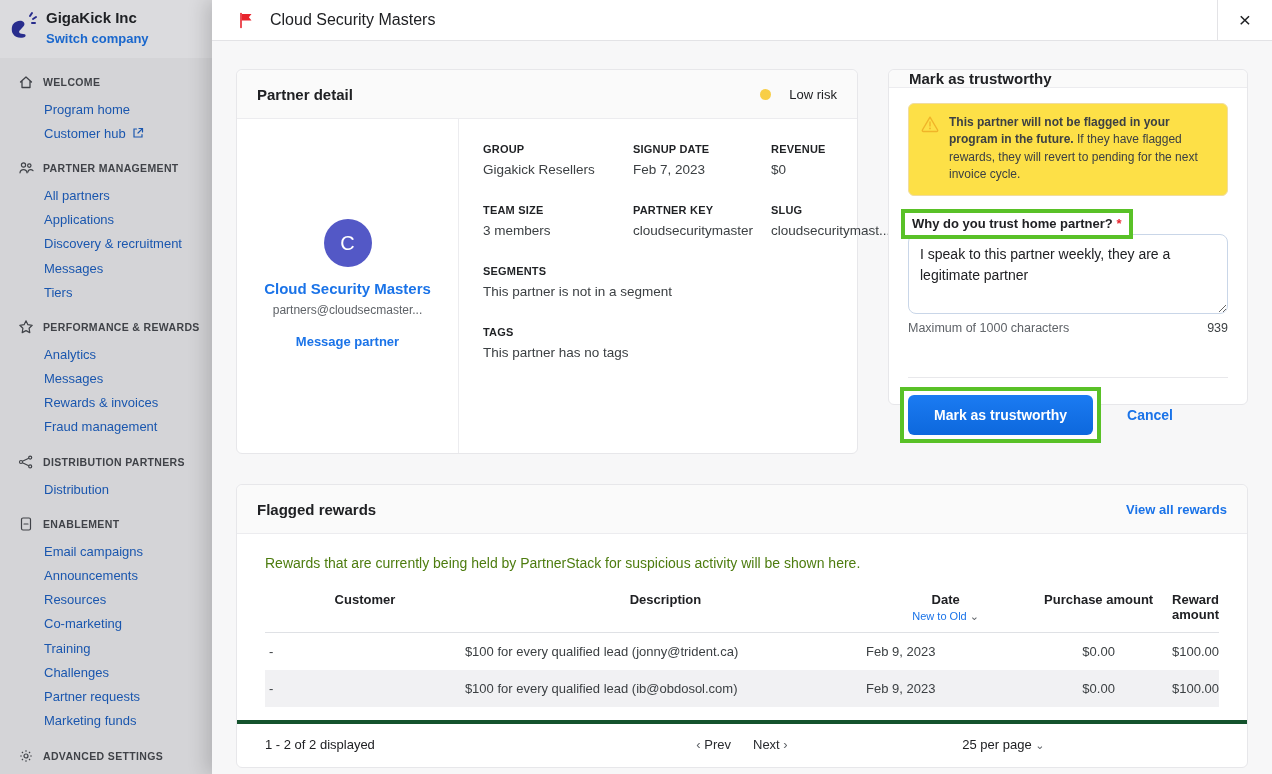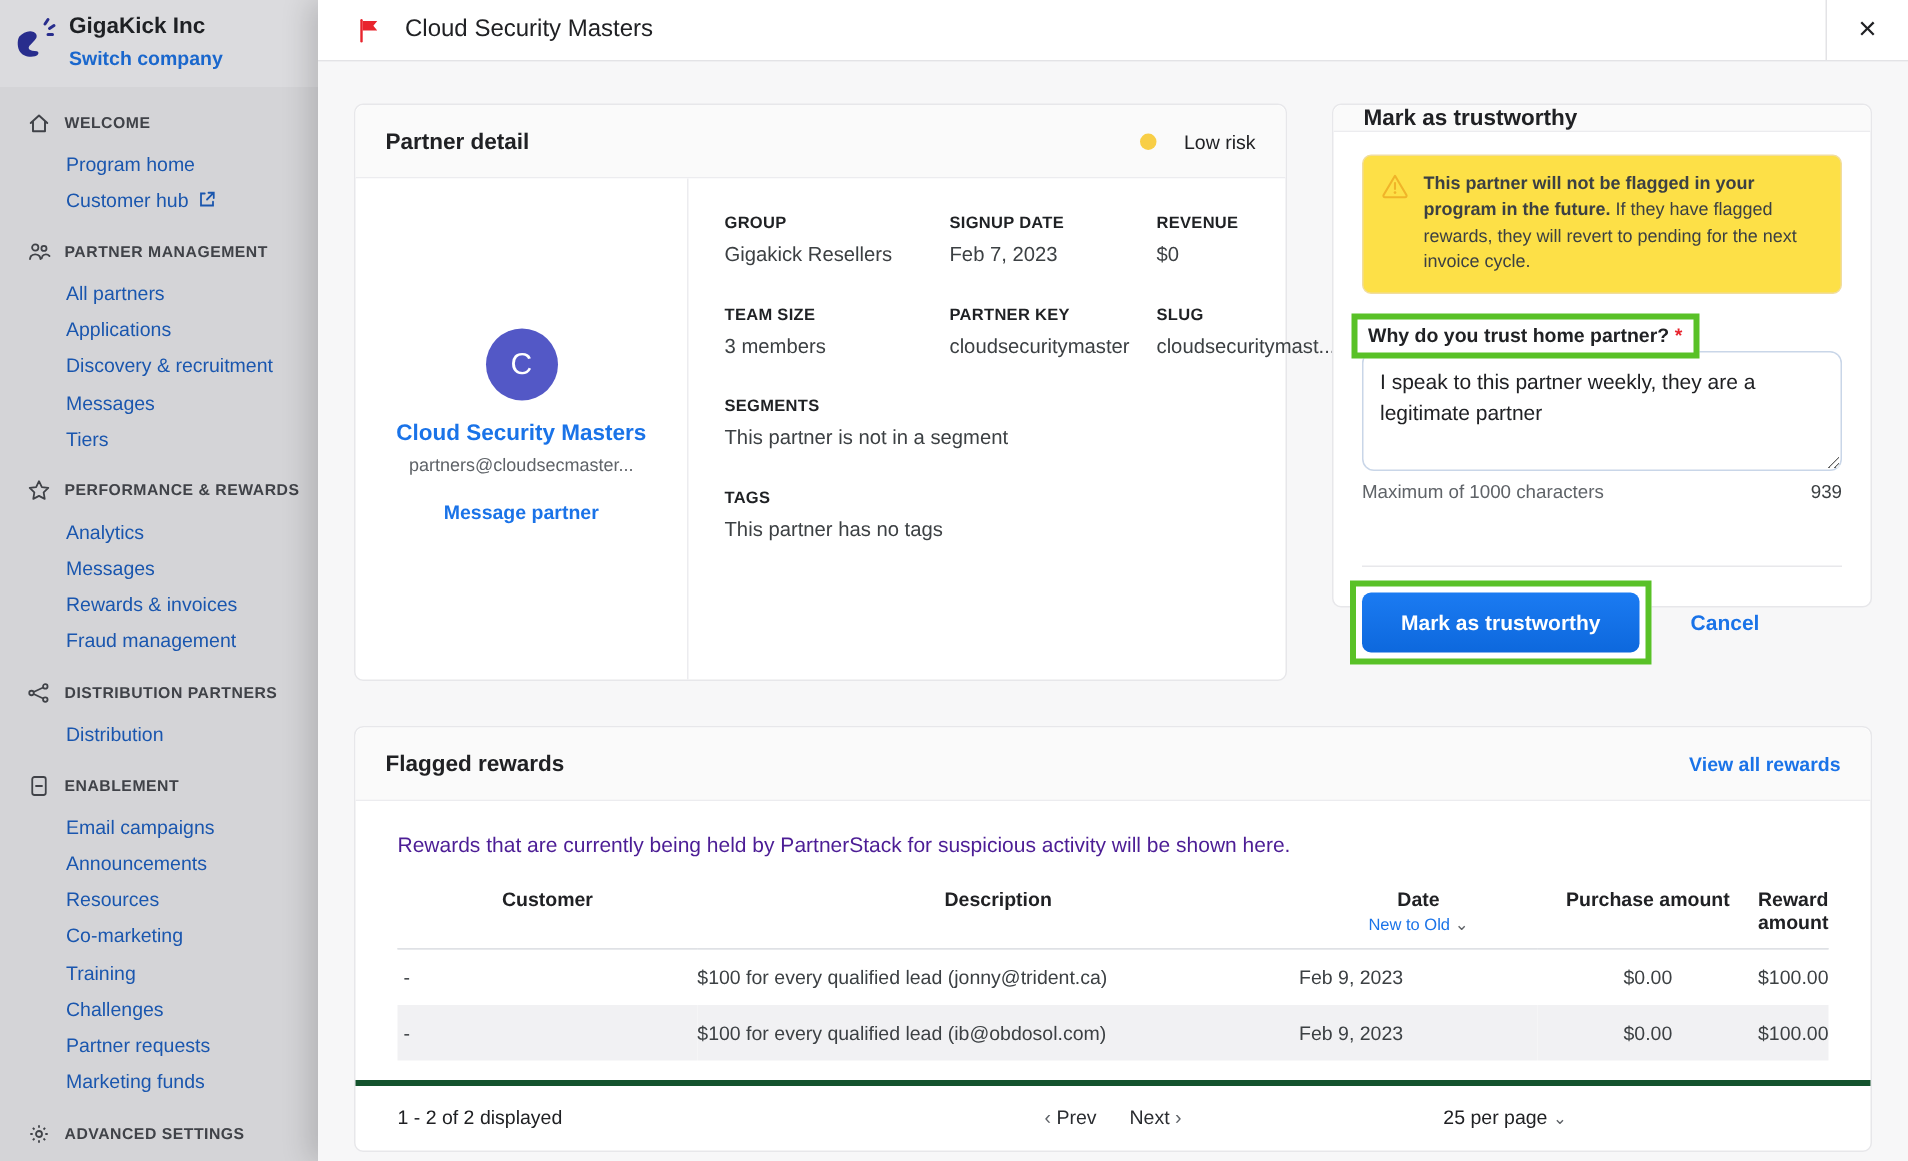--- a/index.html
+++ b/index.html
@@ -63,21 +63,21 @@
   .char-count { color:#3c4043; }
   .tp-divider { border:none; border-top:1px solid #e8e8eb; margin-top:42px; }
   .btn-row { display:flex; align-items:center; gap:26px; margin-top:9px; }
   .btn-highlight { border:4px solid #59c127; background:#fff; padding:4px; margin-left:-8px; }
   .primary-btn { background:linear-gradient(180deg,#1b7bf2,#0d68dd); color:#fff; border:none; border-radius:6px; font-family:"Liberation Sans", sans-serif; font-size:14px; font-weight:700; padding:12px 26px; cursor:pointer; }
   .cancel-link { font-size:14px; font-weight:700; color:#1a73e8; cursor:pointer; }
 
   
   .fr-card { margin-top:30px; width:1012px; }
   .link-blue { font-size:13px; font-weight:700; color:#1a73e8; cursor:pointer; }
-  .fr-desc { padding:21px 28px 15px; font-size:14px; color:#4c1d95; }
+  .fr-desc { padding:21px 28px 15px; font-size:14px; color:#4d7c0f; }
   .fr-table { width:calc(100% - 56px); margin:0 28px; border-collapse:collapse; }
   .fr-table th { text-align:center; vertical-align:top; font-size:13px; font-weight:700; color:#202124; padding:6px 0 9px; border-bottom:1px solid #dfe1e5; }
   .fr-table th.right, .fr-table td.right { text-align:center; }
   .th-sortable { color:#1a73e8; cursor:pointer; }
   .sort-sub { margin-top:3px; font-size:11px; font-weight:400; color:#1a73e8; cursor:pointer; }
   .fr-table td { font-size:13px; color:#3c4043; height:37px; padding:0; }
   .fr-table td:first-child { padding-left:4px; }
   .fr-table tbody tr:nth-child(even) { background:#f1f1f3; }
   .fr-pagination { border-top:4px solid #14532d; margin-top:13px; padding:13px 28px 15px; display:flex; align-items:center; font-size:13px; color:#202124; }
   .pg-left { flex:1; }

